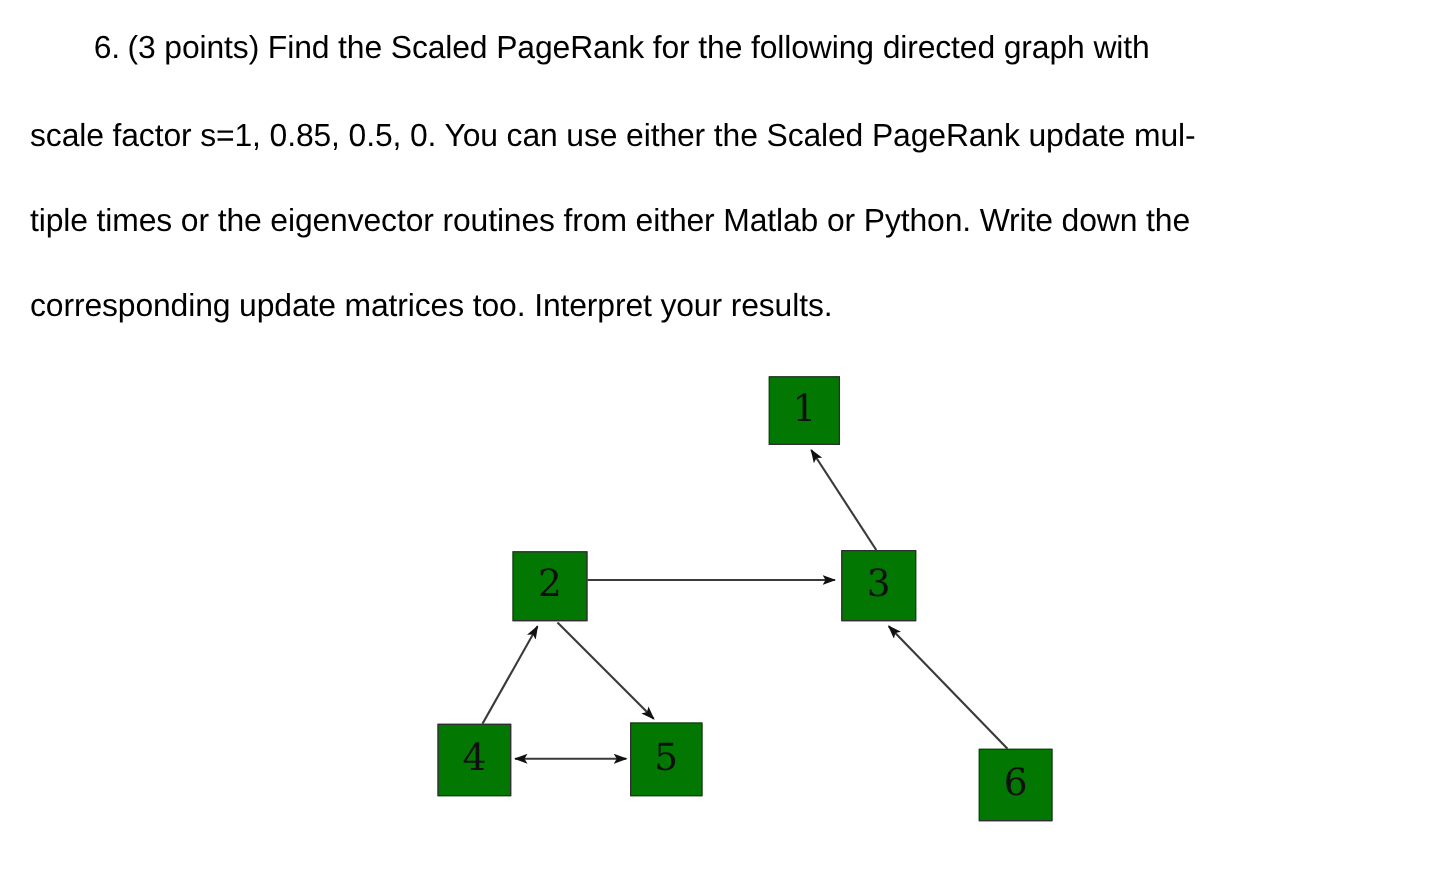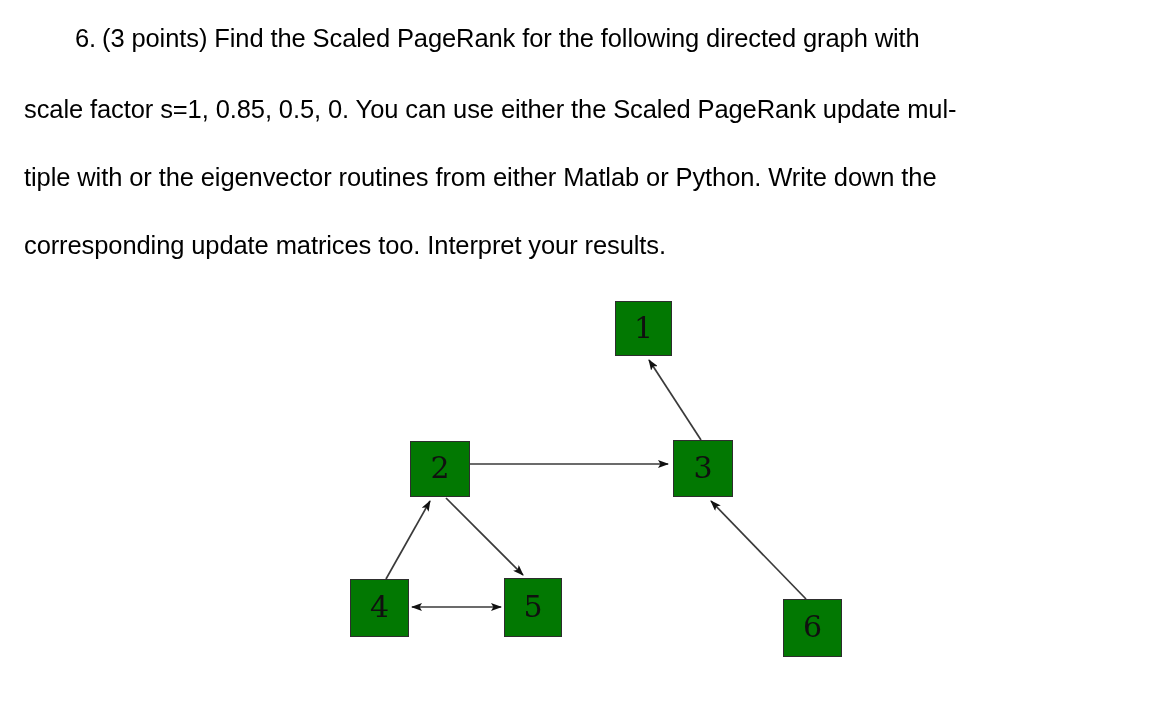--- a/index.html
+++ b/index.html
@@ -77,21 +77,21 @@
 <body>
 
 <div id="question-block">
 
   <div class="q-line" id="q-line-1">
     <span class="q-num">6.</span><span>(3 points) Find the Scaled PageRank for the following directed graph with</span>
   </div>
 
   <div class="q-line" id="q-line-2">scale factor s=1, 0.85, 0.5, 0. You can use either the Scaled PageRank update mul-</div>
 
-  <div class="q-line" id="q-line-3">tiple with or the eigenvector routines from either Matlab or Python. Write down the</div>
+  <div class="q-line" id="q-line-3">tiple times or the eigenvector routines from either Matlab or Python. Write down the</div>
 
   <div class="q-line" id="q-line-4">corresponding update matrices too. Interpret your results.</div>
 
 </div>
 
 <div id="graph-figure">
 
   <svg id="graph-svg" width="1155" height="400">
     <defs>
       <marker id="arrowhead" markerWidth="11" markerHeight="8" refX="10" refY="4" orient="auto" markerUnits="userSpaceOnUse">

